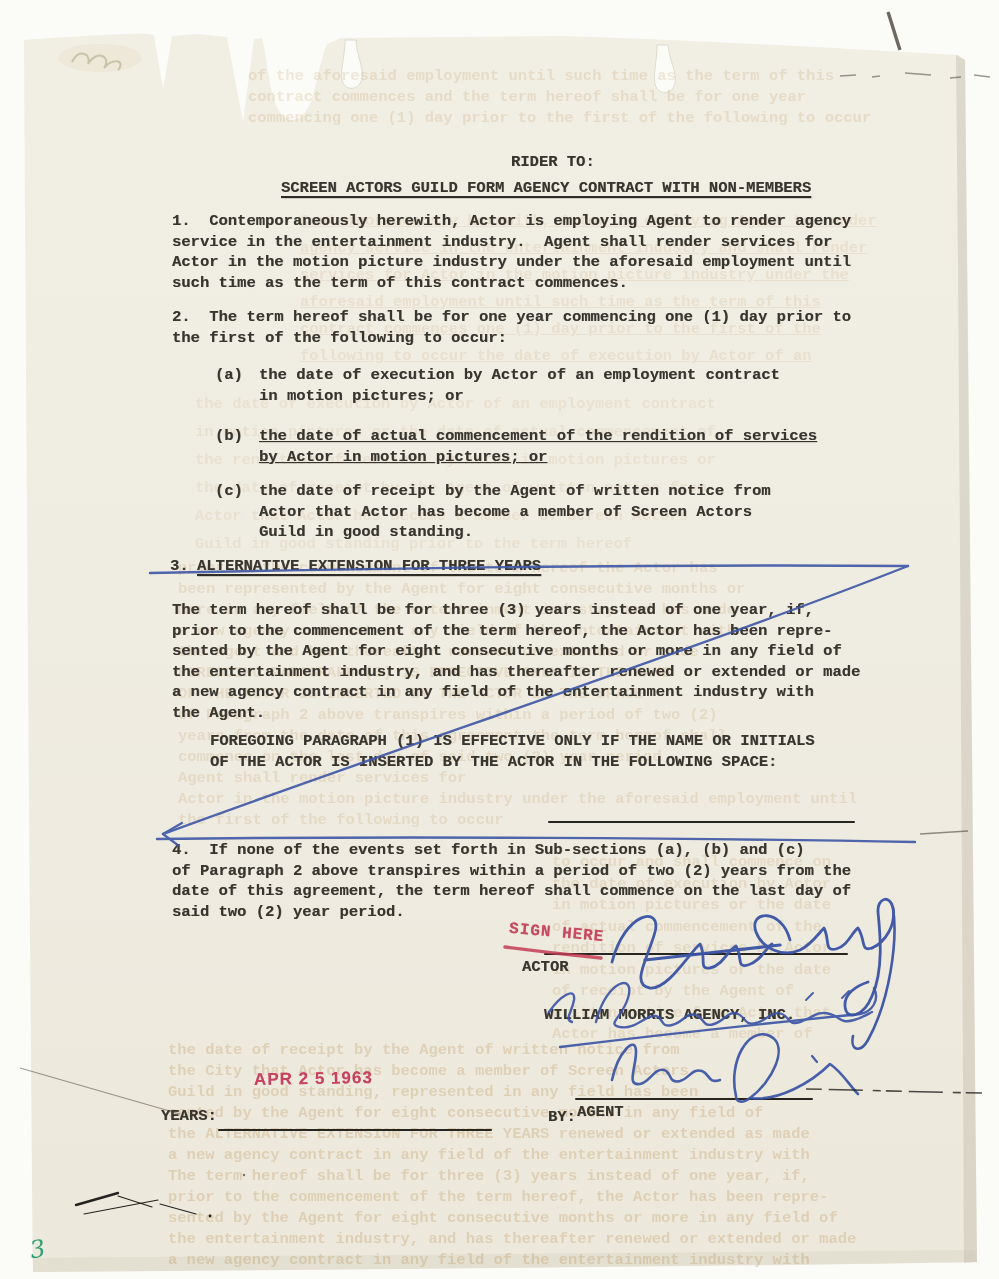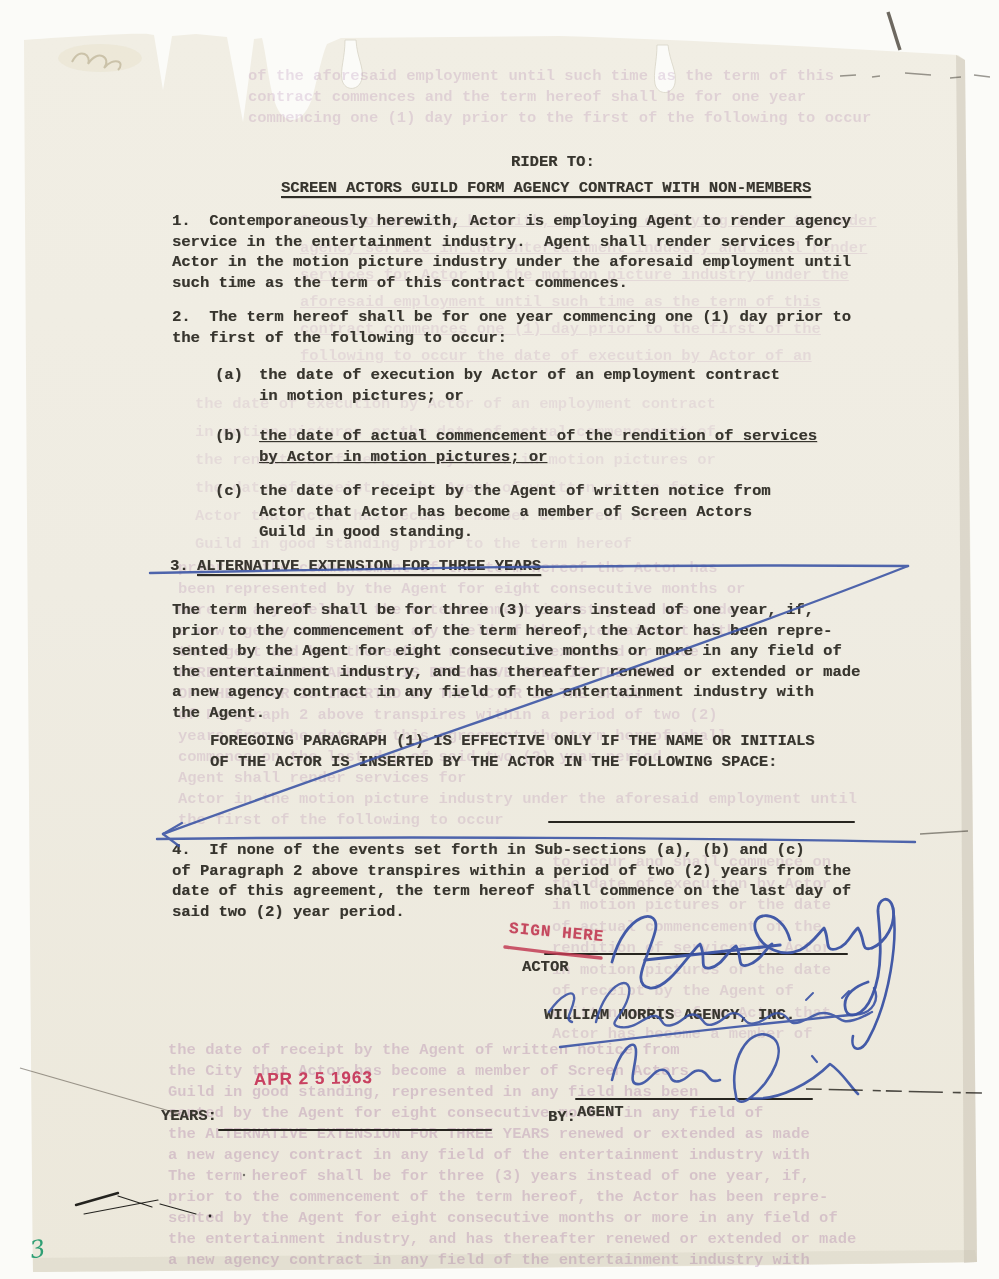--- a/index.html
+++ b/index.html
@@ -6,21 +6,21 @@
   .scan{position:relative;width:999px;height:1279px;background:#fbfbf8;overflow:hidden;
         font-family:"Liberation Mono",monospace;}
   .layer{position:absolute;left:0;top:0;}
   .typed-block{position:absolute;font:700 15.5px/20.5px "Liberation Mono",monospace;
      color:#37352e;white-space:pre-wrap;letter-spacing:0;
      text-shadow:0.4px 0.4px 0.4px rgba(50,46,40,.45);}
   .u{text-decoration:underline;text-decoration-thickness:1.6px;text-underline-offset:4px;
      text-decoration-color:#2e2c26;}
   .rule{position:absolute;height:2px;background:#27251f;border-radius:1px;}
   .bleed-block{position:absolute;font:700 15.5px/21px "Liberation Mono",monospace;
-     color:#701a75;white-space:pre-wrap;filter:blur(0.7px);pointer-events:none;}
+     color:#a16207;white-space:pre-wrap;filter:blur(0.7px);pointer-events:none;}
   .stamp{position:absolute;color:#c23c55;}
   .sign-here{font:700 16px/1 "Liberation Mono",monospace;letter-spacing:1px;
      transform:rotate(5deg);opacity:.92;text-shadow:0 0 1px rgba(194,60,85,.6);}
   .date-stamp{font:700 17px/1 "Liberation Sans",sans-serif;letter-spacing:1px;
      color:#c7395b;transform:rotate(-1deg);opacity:.95;text-shadow:0 0 .5px rgba(199,57,91,.55);}
 </style>
 </head>
 <body>
 
 <div class="scan">

